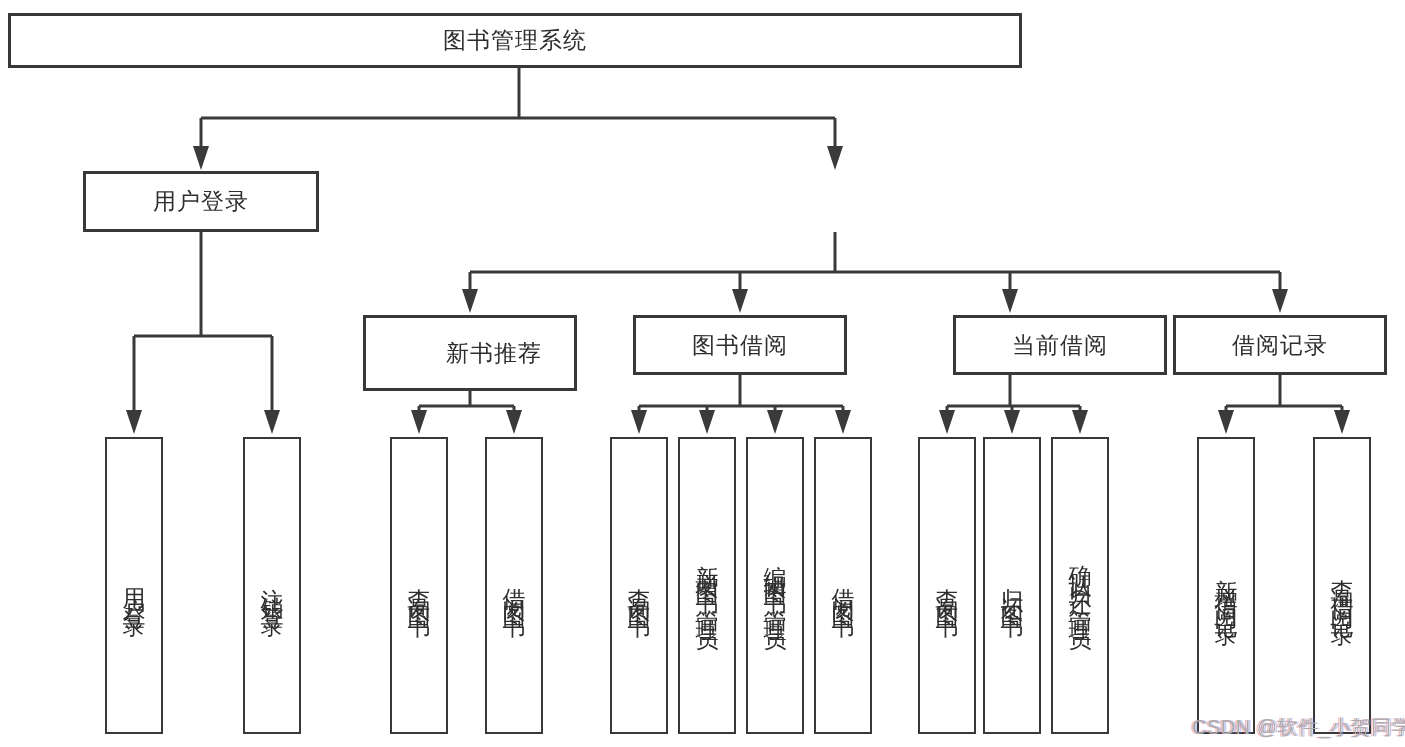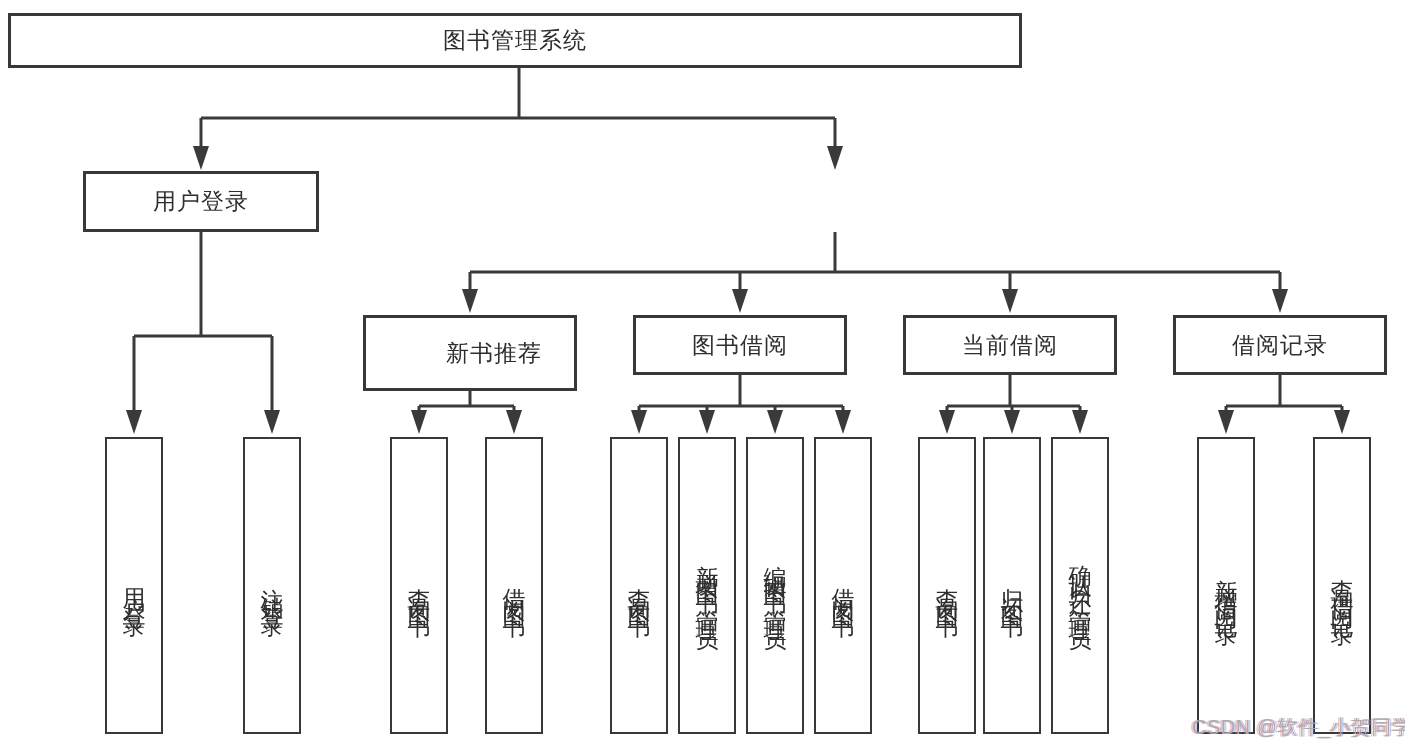--- a/index.html
+++ b/index.html
@@ -80,21 +80,21 @@
       <polygon points="1334,410 1350,410 1342,434"></polygon>
     </g>
   </svg>
 
   <div class="box" style="left:8px; top:13px; width:1014px; height:55px;">图书管理系统</div>
 
   <div class="box" style="left:83px; top:171px; width:236px; height:61px;">用户登录</div>
 
   <div class="box" style="left:363px; top:315px; width:214px; height:76px;padding-left:48px;">新书推荐</div>
   <div class="box" style="left:633px; top:315px; width:214px; height:60px;">图书借阅</div>
-  <div class="box" style="left:903px; top:315px; width:214px; height:60px;">当前借阅</div>
+  <div class="box" style="left:953px; top:315px; width:214px; height:60px;">当前借阅</div>
   <div class="box" style="left:1173px; top:315px; width:214px; height:60px;">借阅记录</div>
 
   <div class="box leaf" style="left:105px; top:437px; width:58px; height:297px;">用户登录</div>
   <div class="box leaf" style="left:243px; top:437px; width:58px; height:297px;">注销登录</div>
 
   <div class="box leaf" style="left:390px; top:437px; width:58px; height:297px;">查询图书</div>
   <div class="box leaf" style="left:485px; top:437px; width:58px; height:297px;">借阅图书</div>
 
   <div class="box leaf" style="left:610px; top:437px; width:58px; height:297px;">查询图书</div>
   <div class="box leaf" style="left:678px; top:437px; width:58px; height:297px;">新增图书（管理员）</div>

